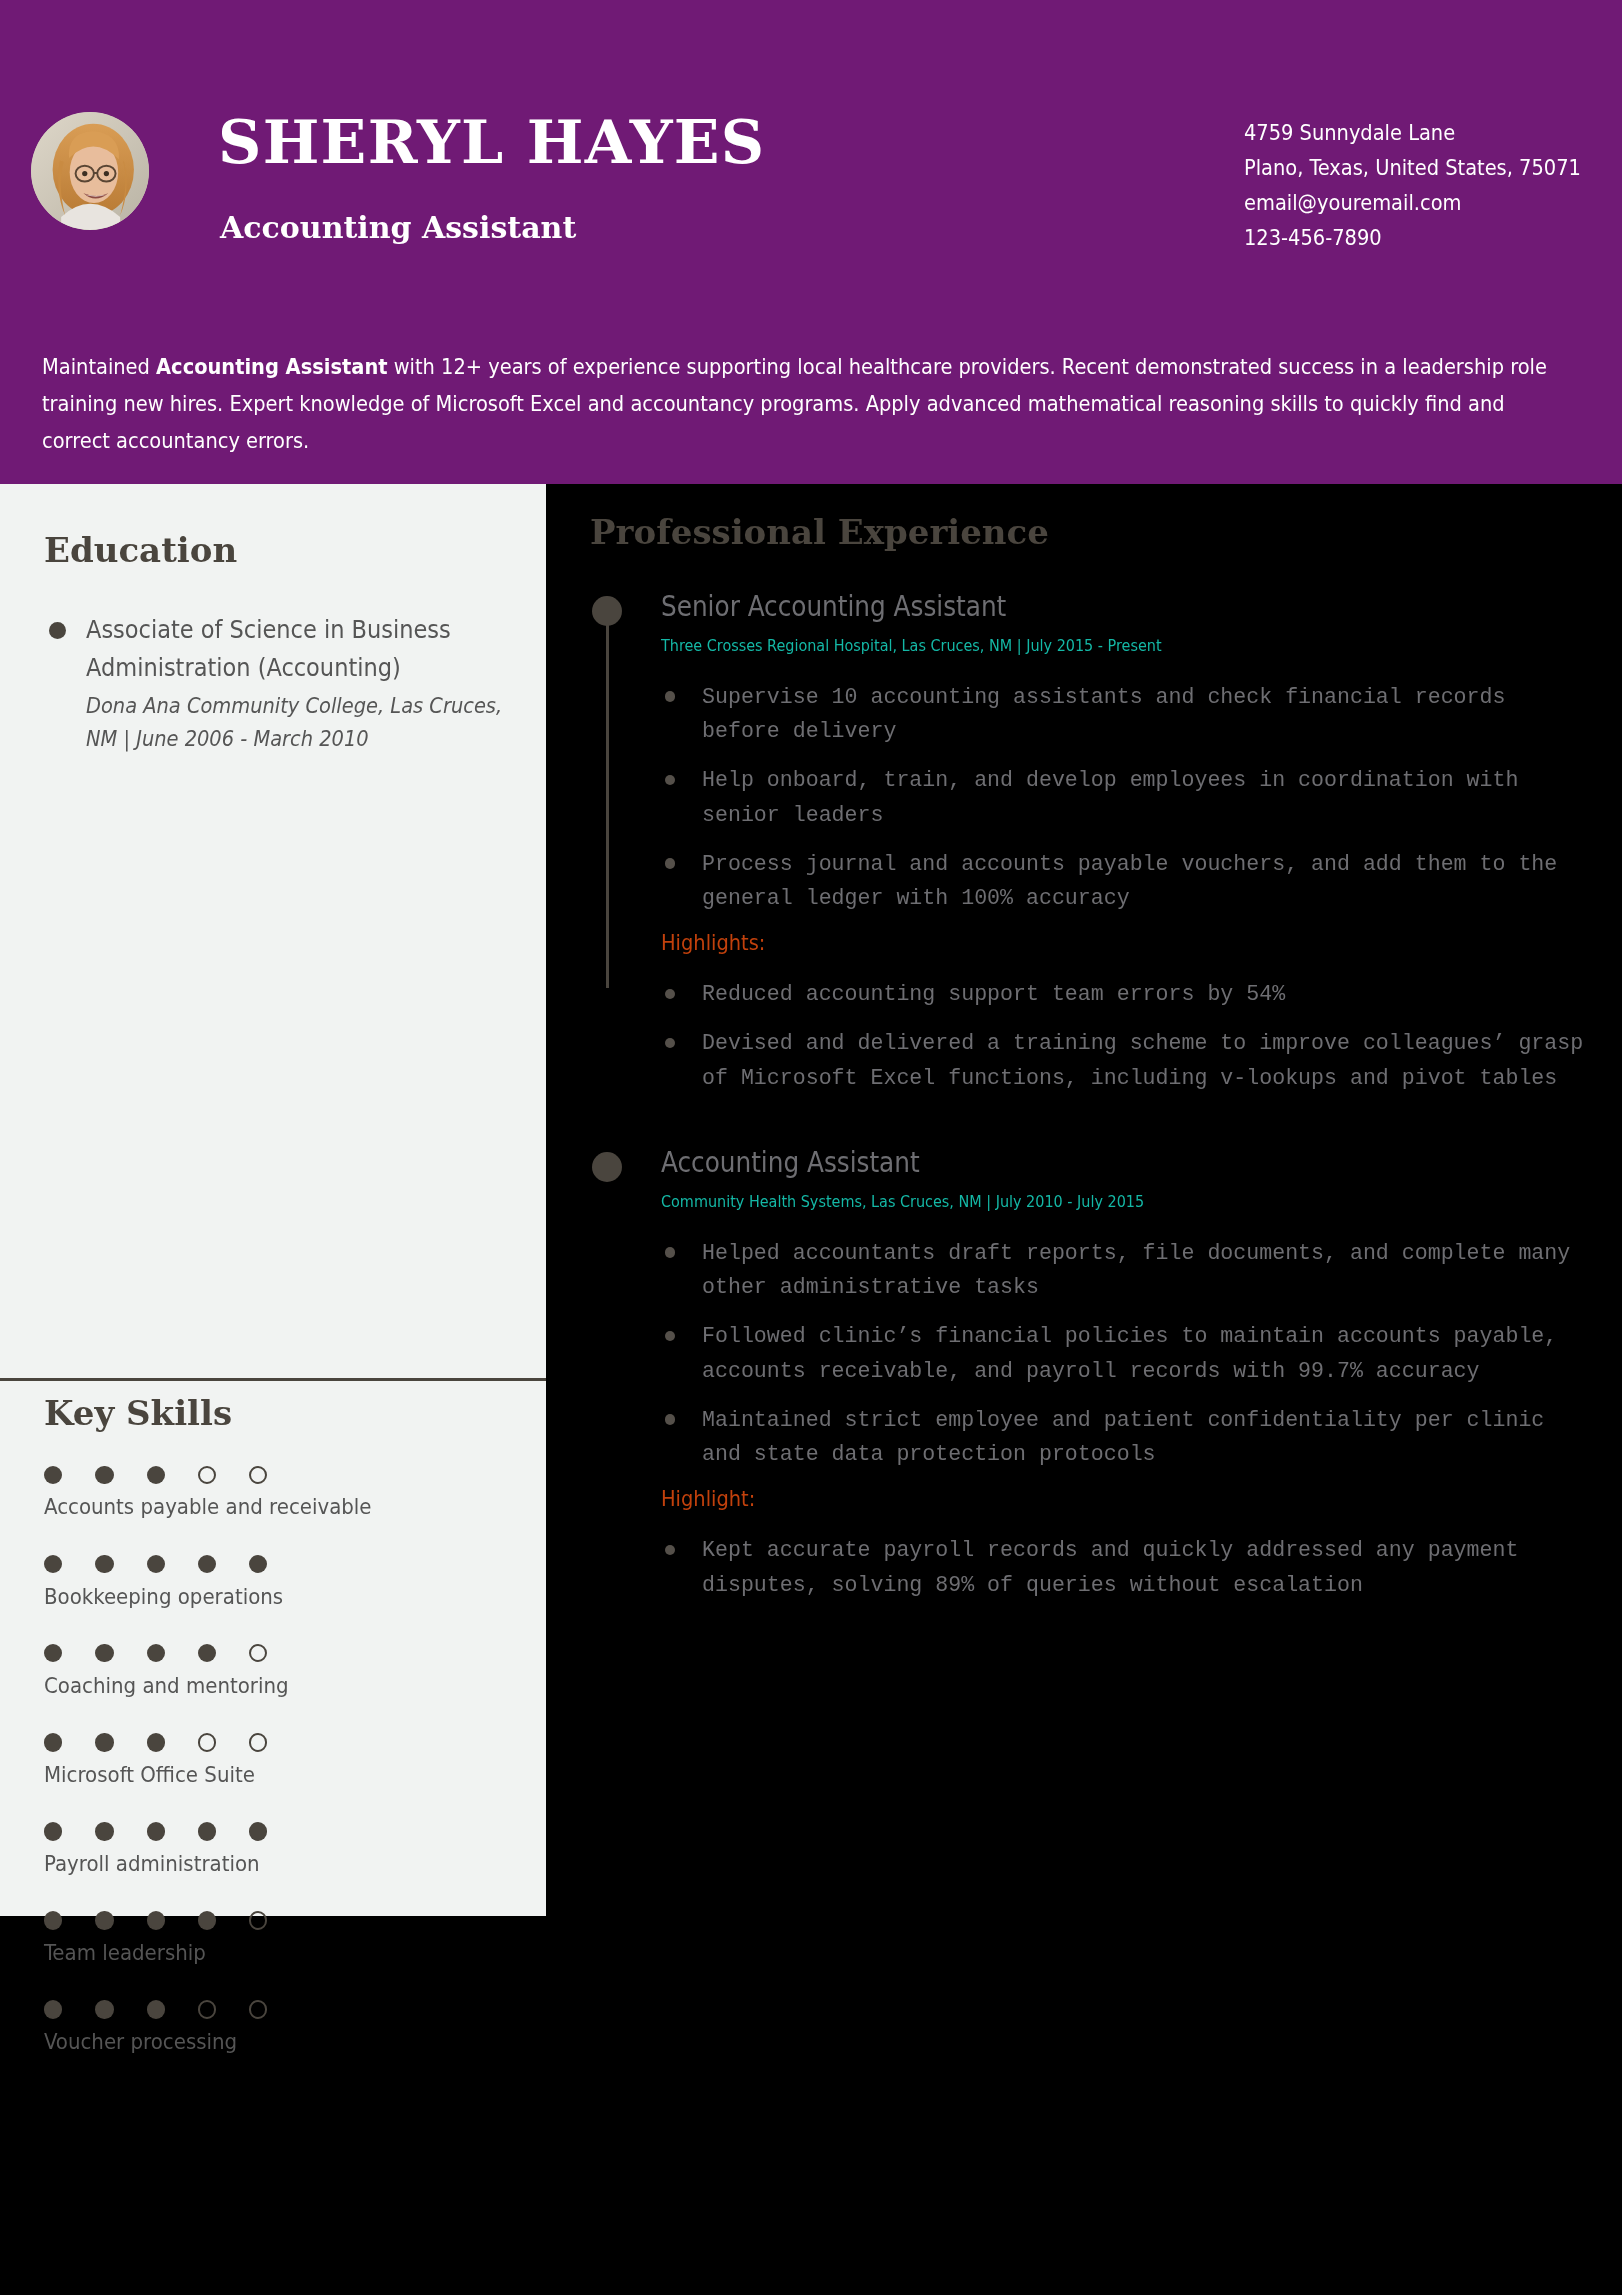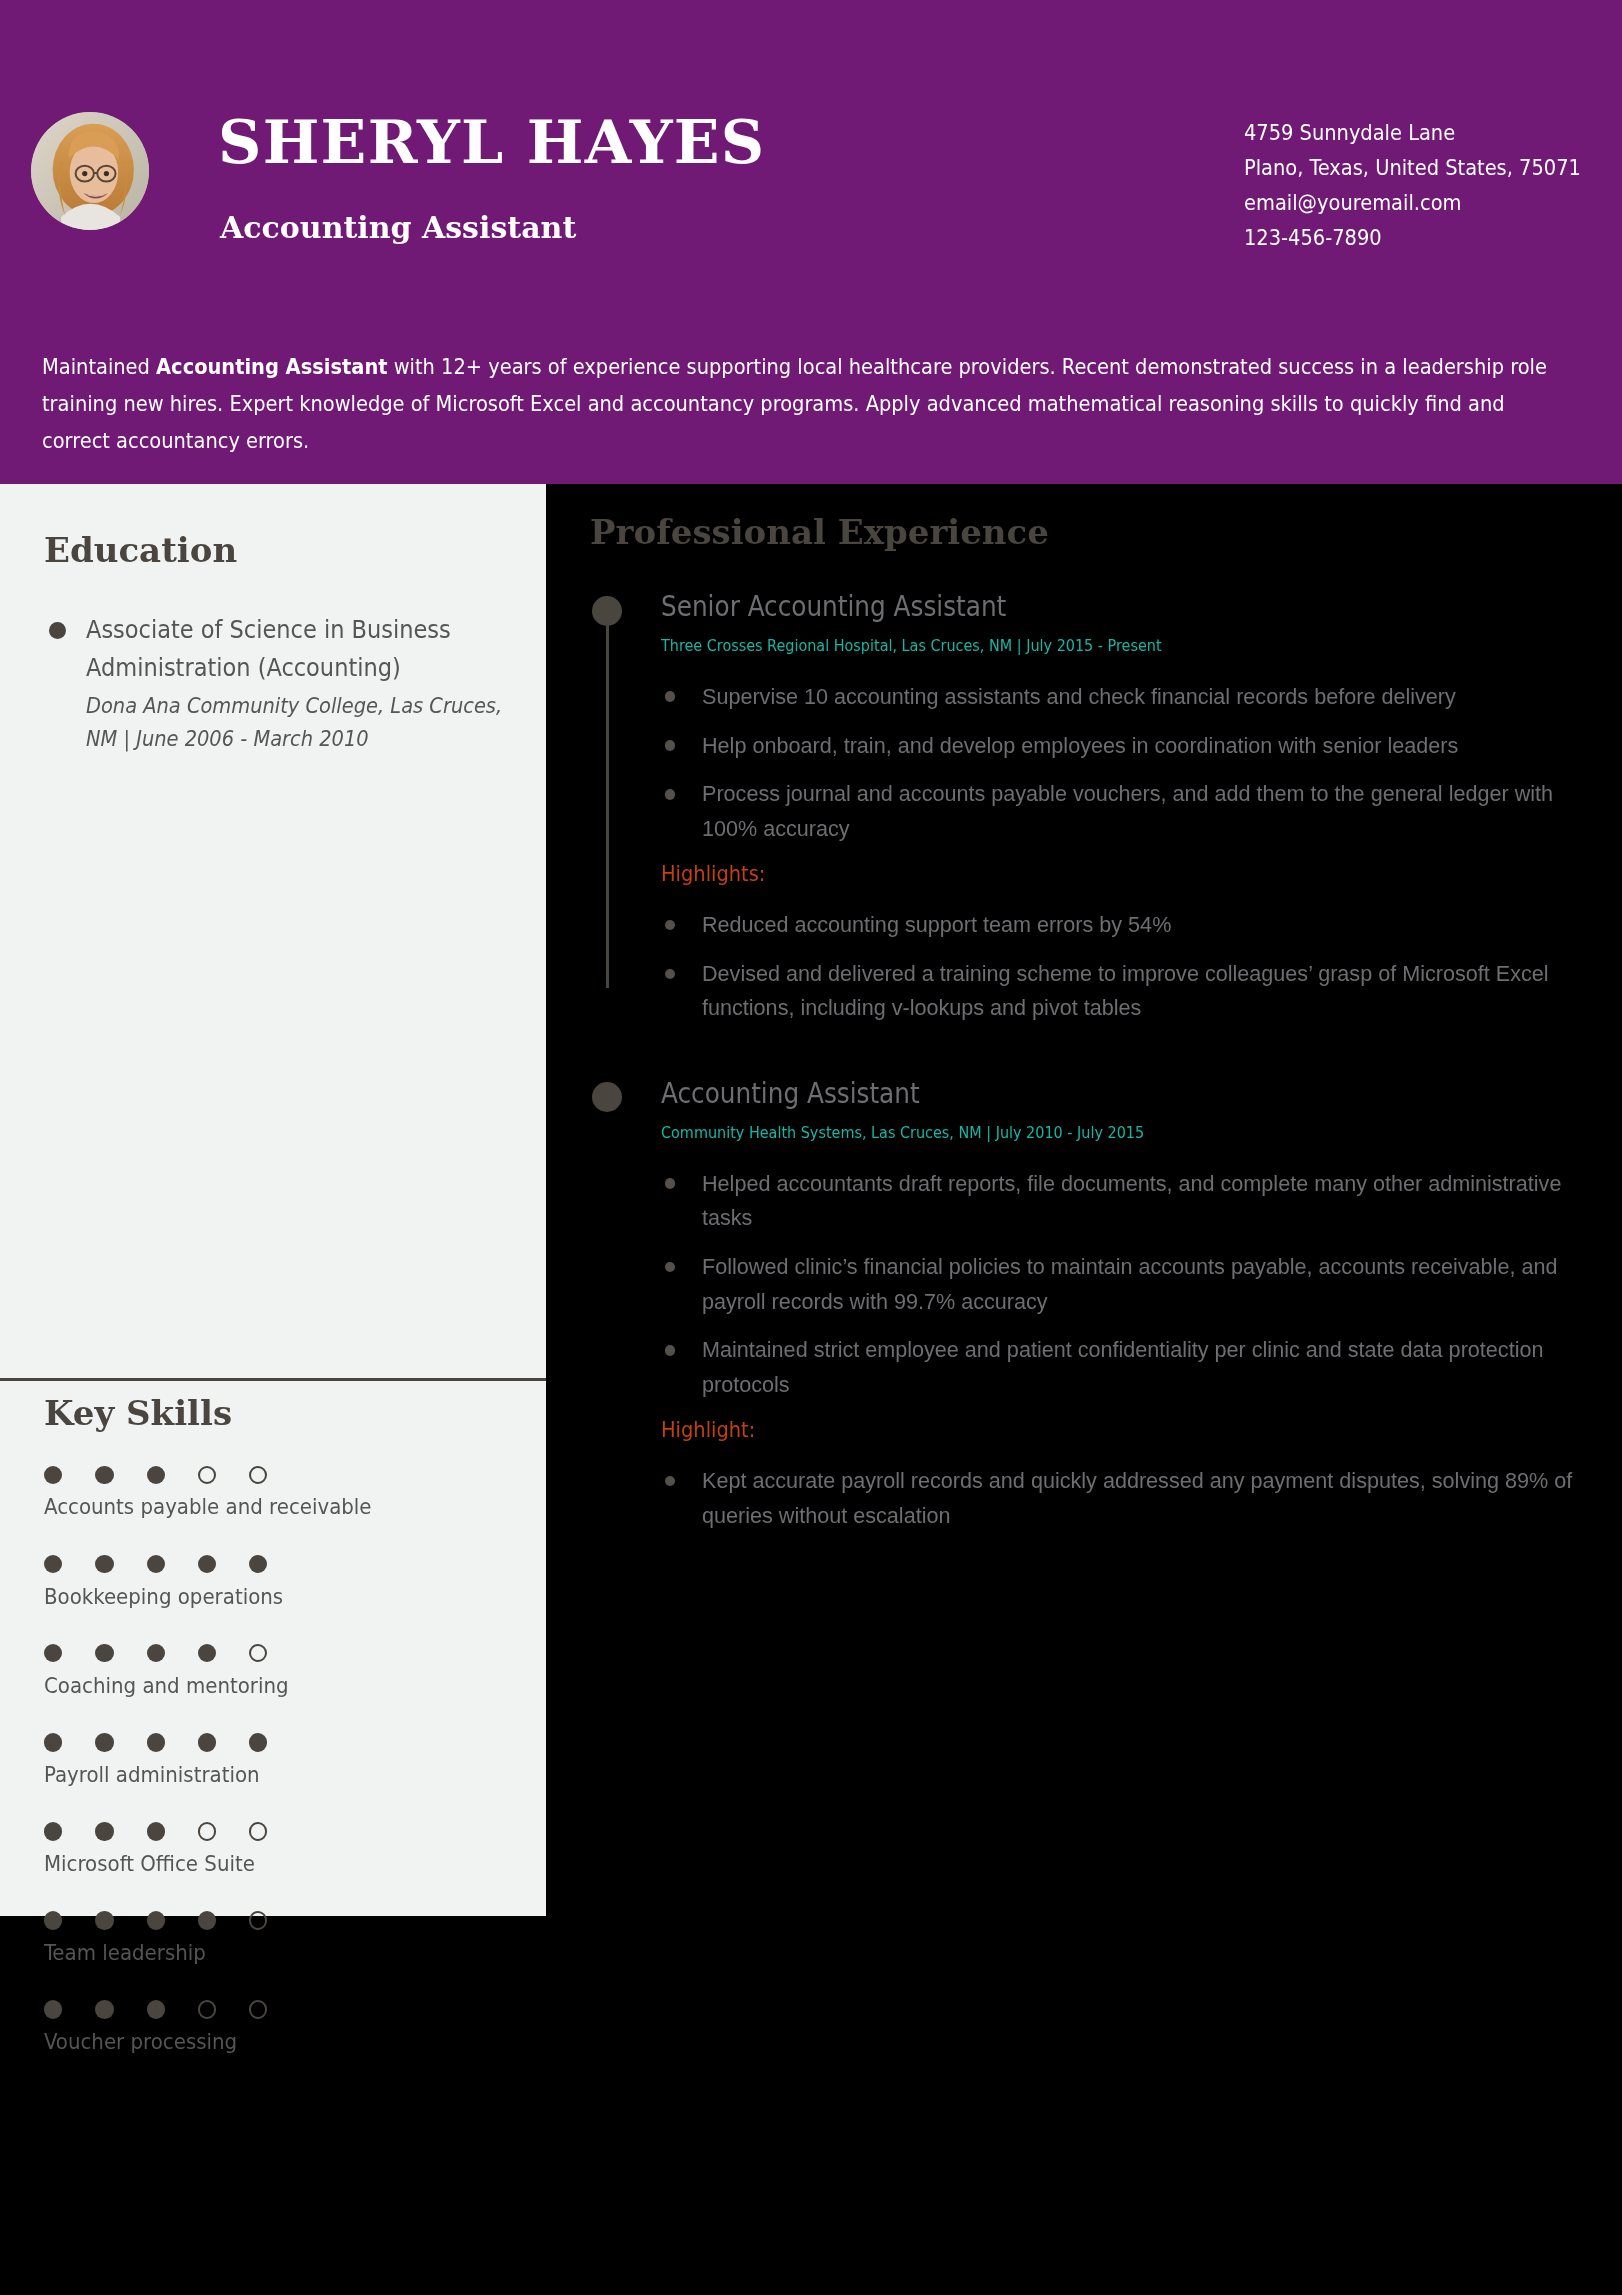--- a/index.html
+++ b/index.html
@@ -147,21 +147,21 @@
   }
   .job-meta{
     font-size:16px;color:#14b8a6;line-height:1.4;margin-top:11.8px;
     font-family:"DejaVu Sans Condensed","Liberation Sans",sans-serif;
   }
   .job-bullets{margin:22px 0 0 0;padding:0;list-style:none;}
   .job-bullets li{
     position:relative;padding-left:41px;
     font-size:21.6px;color:#6e6e72;line-height:1.6;
     margin-bottom:14.4px;
-    font-family:Liberation Sans, sans-serif;
+    font-family:Liberation Mono, monospace;
   }
   .job-bullets li:before{
     content:"";position:absolute;left:3.9px;top:11.8px;
     width:10.5px;height:10.5px;border-radius:50%;background:#55504a;
   }
   .hl-label{
     font-size:21.6px;color:#c2410c;margin-top:1px;
     font-family:"DejaVu Sans Condensed","Liberation Sans",sans-serif;
   }
 </style>
@@ -266,34 +266,34 @@
               <span class="dot on"></span>
               <span class="dot off"></span>
             </div>
             <div class="skill-label">Coaching and mentoring</div>
           </div>
           <div class="skill-row">
             <div class="skill-dots">
               <span class="dot on"></span>
               <span class="dot on"></span>
               <span class="dot on"></span>
+              <span class="dot off"></span>
+              <span class="dot off"></span>
+            </div>
+            <div class="skill-label">Microsoft Office Suite</div>
+          </div>
+          <div class="skill-row">
+            <div class="skill-dots">
+              <span class="dot on"></span>
+              <span class="dot on"></span>
+              <span class="dot on"></span>
               <span class="dot on"></span>
               <span class="dot on"></span>
             </div>
             <div class="skill-label">Payroll administration</div>
-          </div>
-          <div class="skill-row">
-            <div class="skill-dots">
-              <span class="dot on"></span>
-              <span class="dot on"></span>
-              <span class="dot on"></span>
-              <span class="dot off"></span>
-              <span class="dot off"></span>
-            </div>
-            <div class="skill-label">Microsoft Office Suite</div>
           </div>
           <div class="skill-row">
             <div class="skill-dots">
               <span class="dot on"></span>
               <span class="dot on"></span>
               <span class="dot on"></span>
               <span class="dot on"></span>
               <span class="dot off"></span>
             </div>
             <div class="skill-label">Team leadership</div>

